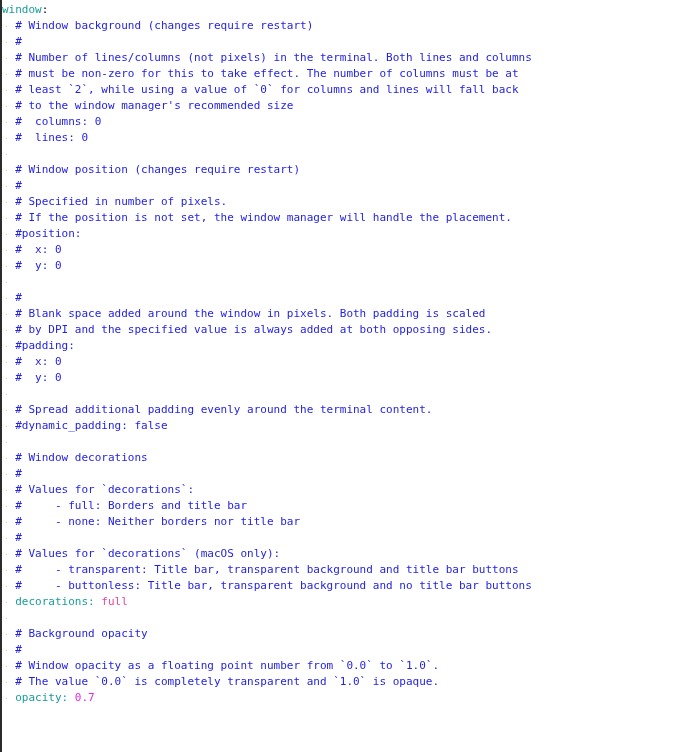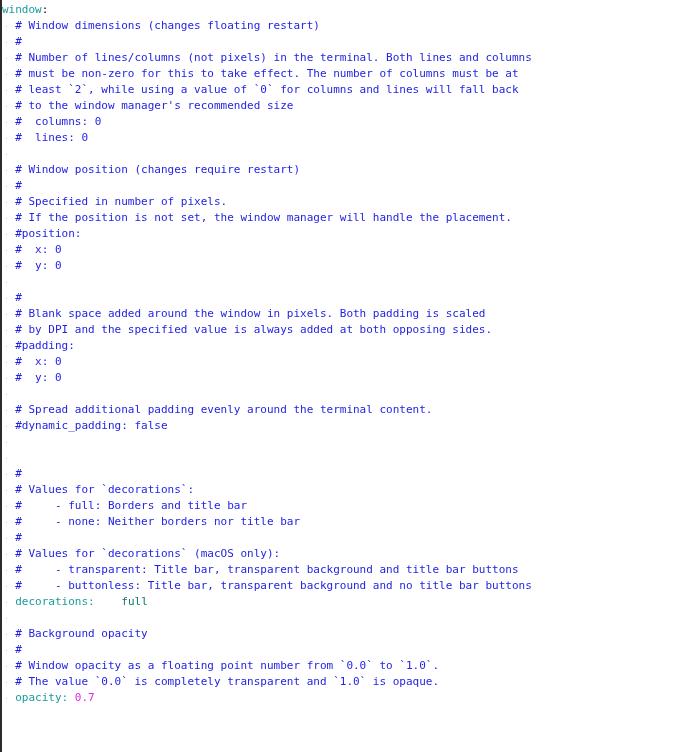--- a/index.html
+++ b/index.html
@@ -42,32 +42,32 @@
   .ws-dot {
     position: absolute;
     left: 4px;
     top: 8px;
     width: 1px;
     height: 1px;
     background: #d8c8a0;
   }
   .key { color: #1a9c9c; }
   .cm { color: #2323e6; }
-  .val { color: #0f766e; margin-left: 20px; }
+  .val { color: #ec4899; }
   .num { color: #e02ae0; }
   .plain { color: #000000; }
 </style>
 </head>
 <body>
 
 <div class="editor">
   <div class="cursor-bar"></div>
   <div class="lines" id="lines">
       <div class="line"><span></span><span class="key">window</span><span class="plain">:</span></div>
-      <div class="line"><span class="ws-dot"></span><span>  </span><span class="cm"># Window dimensions (changes floating restart)</span></div>
+      <div class="line"><span class="ws-dot"></span><span>  </span><span class="cm"># Window background (changes require restart)</span></div>
       <div class="line"><span class="ws-dot"></span><span>  </span><span class="cm">#</span></div>
       <div class="line"><span class="ws-dot"></span><span>  </span><span class="cm"># Number of lines/columns (not pixels) in the terminal. Both lines and columns</span></div>
       <div class="line"><span class="ws-dot"></span><span>  </span><span class="cm"># must be non-zero for this to take effect. The number of columns must be at</span></div>
       <div class="line"><span class="ws-dot"></span><span>  </span><span class="cm"># least `2`, while using a value of `0` for columns and lines will fall back</span></div>
       <div class="line"><span class="ws-dot"></span><span>  </span><span class="cm"># to the window manager's recommended size</span></div>
       <div class="line"><span class="ws-dot"></span><span>  </span><span class="cm">#  columns: 0</span></div>
       <div class="line"><span class="ws-dot"></span><span>  </span><span class="cm">#  lines: 0</span></div>
       <div class="line"><span class="ws-dot"></span><span></span></div>
       <div class="line"><span class="ws-dot"></span><span>  </span><span class="cm"># Window position (changes require restart)</span></div>
       <div class="line"><span class="ws-dot"></span><span>  </span><span class="cm">#</span></div>
@@ -80,21 +80,21 @@
       <div class="line"><span class="ws-dot"></span><span>  </span><span class="cm">#</span></div>
       <div class="line"><span class="ws-dot"></span><span>  </span><span class="cm"># Blank space added around the window in pixels. Both padding is scaled</span></div>
       <div class="line"><span class="ws-dot"></span><span>  </span><span class="cm"># by DPI and the specified value is always added at both opposing sides.</span></div>
       <div class="line"><span class="ws-dot"></span><span>  </span><span class="cm">#padding:</span></div>
       <div class="line"><span class="ws-dot"></span><span>  </span><span class="cm">#  x: 0</span></div>
       <div class="line"><span class="ws-dot"></span><span>  </span><span class="cm">#  y: 0</span></div>
       <div class="line"><span class="ws-dot"></span><span></span></div>
       <div class="line"><span class="ws-dot"></span><span>  </span><span class="cm"># Spread additional padding evenly around the terminal content.</span></div>
       <div class="line"><span class="ws-dot"></span><span>  </span><span class="cm">#dynamic_padding: false</span></div>
       <div class="line"><span class="ws-dot"></span><span></span></div>
-      <div class="line"><span class="ws-dot"></span><span>  </span></div>
+      <div class="line"><span class="ws-dot"></span><span>  </span><span class="cm"># Window decorations</span></div>
       <div class="line"><span class="ws-dot"></span><span>  </span><span class="cm">#</span></div>
       <div class="line"><span class="ws-dot"></span><span>  </span><span class="cm"># Values for `decorations`:</span></div>
       <div class="line"><span class="ws-dot"></span><span>  </span><span class="cm">#     - full: Borders and title bar</span></div>
       <div class="line"><span class="ws-dot"></span><span>  </span><span class="cm">#     - none: Neither borders nor title bar</span></div>
       <div class="line"><span class="ws-dot"></span><span>  </span><span class="cm">#</span></div>
       <div class="line"><span class="ws-dot"></span><span>  </span><span class="cm"># Values for `decorations` (macOS only):</span></div>
       <div class="line"><span class="ws-dot"></span><span>  </span><span class="cm">#     - transparent: Title bar, transparent background and title bar buttons</span></div>
       <div class="line"><span class="ws-dot"></span><span>  </span><span class="cm">#     - buttonless: Title bar, transparent background and no title bar buttons</span></div>
       <div class="line"><span class="ws-dot"></span><span>  </span><span class="key">decorations</span><span class="key">: </span><span class="val">full</span></div>
       <div class="line"><span class="ws-dot"></span><span></span></div>

